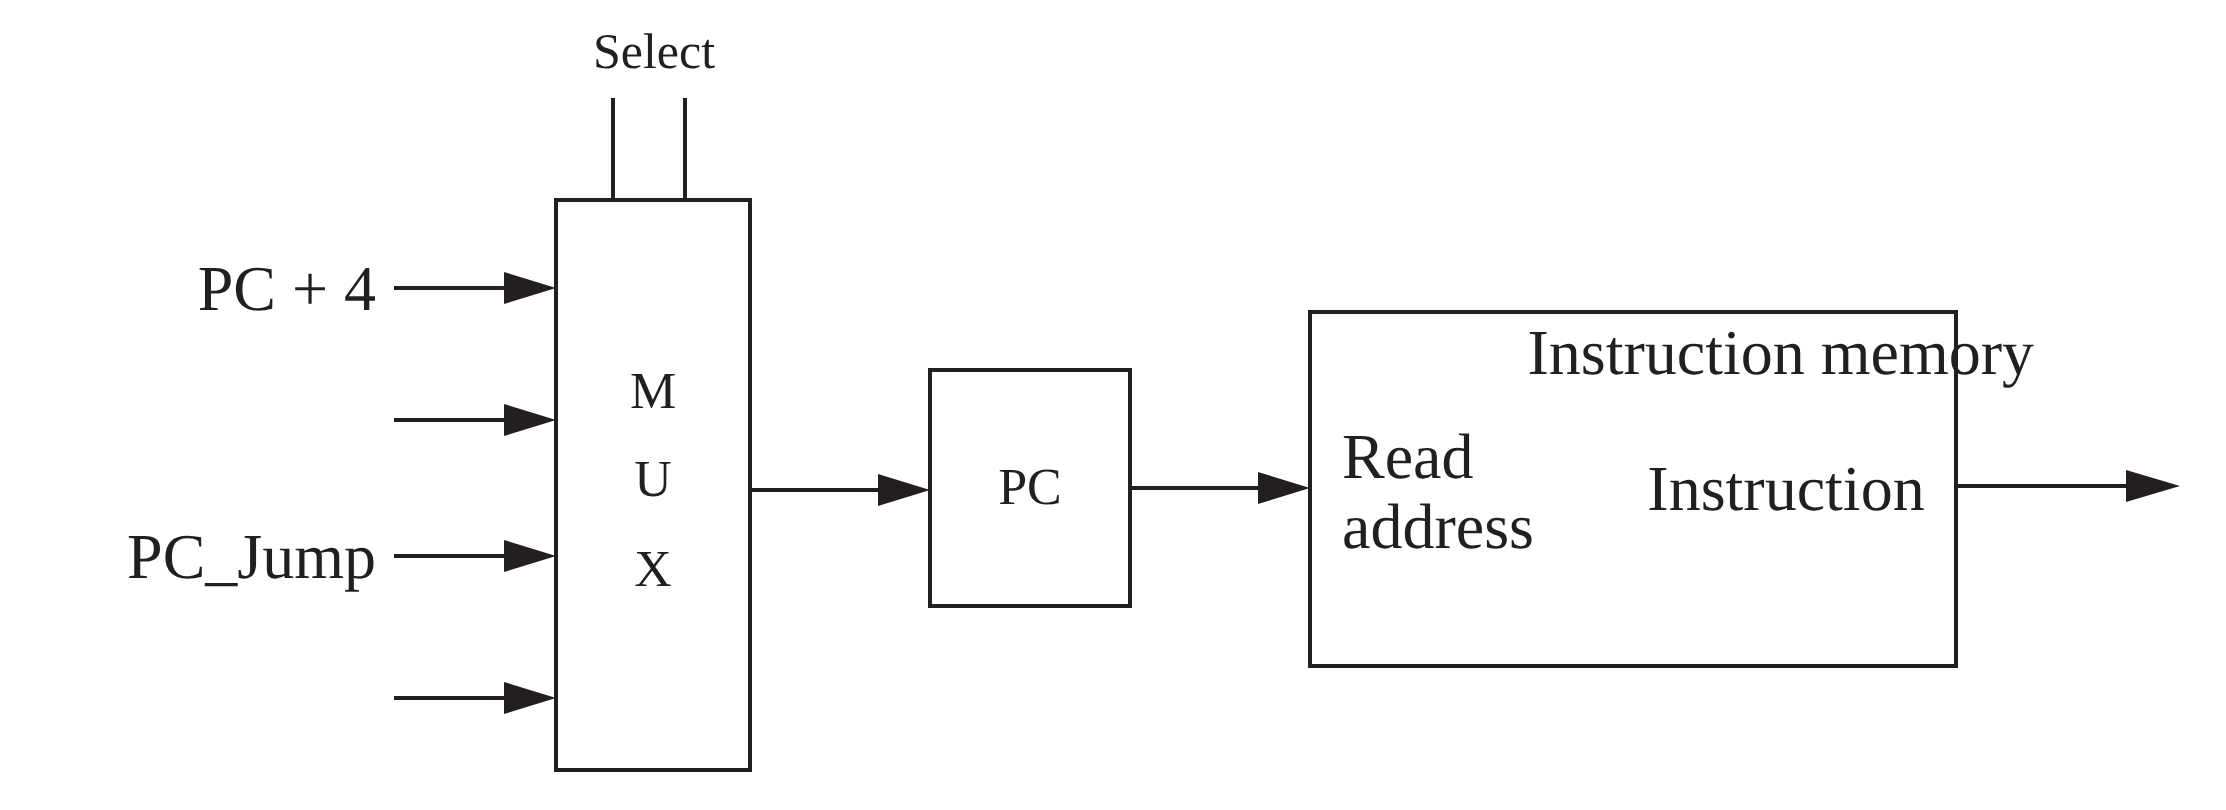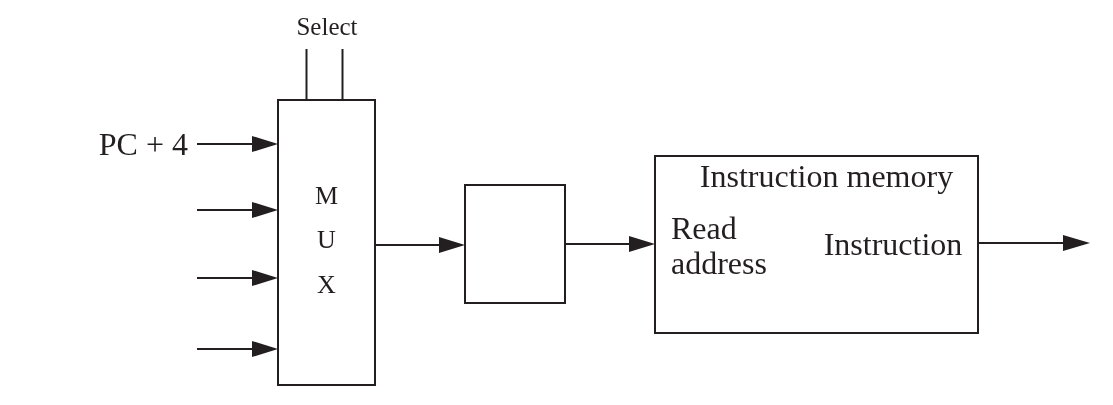--- a/index.html
+++ b/index.html
@@ -39,21 +39,21 @@
   .in-label       { left: 30px;  width: 158px; }
   .in-label-0     { top: 130px; }
   .in-label-1     { top: 196px; }
   .in-label-2     { top: 264px; }
   .in-label-3     { top: 335px; }
   .mux-letter     { left: 278px; width: 97px; }
   .mux-letter-0   { top: 182px; }
   .mux-letter-1   { top: 226px; }
   .mux-letter-2   { top: 271px; }
   .pc-label       { left: 465px; top: 230px; width: 100px; }
-  .im-title       { left: 665px; top: 162px; width: 323px; }
+  .im-title       { left: 694px; top: 162px; width: 323px; text-align: right; }
   .im-read-1      { left: 671px; top: 214px; text-align: center; }
   .im-read-2      { left: 671px; top: 249px; }
   .im-instruction { left: 820px; top: 230px; width: 146px; }
 </style>
 </head>
 <body>
 
 <div id="canvas">
 
   <svg id="wires" viewBox="0 0 1113 405" xmlns="http://www.w3.org/2000/svg">
@@ -83,24 +83,26 @@
       <polygon points="252,341 278,349 252,357"></polygon>
       <polygon points="439,237 465,245 439,253"></polygon>
       <polygon points="629,236 655,244 629,252"></polygon>
       <polygon points="1063,235 1090,243 1063,251"></polygon>
     </g>
   </svg>
 
   <div class="lbl t25 center select-label">Select</div>
 
   <div class="lbl t24 right in-label in-label-0">PC + 4</div>
+  <div class="lbl t24 right in-label in-label-2">PC_Jump</div>
 
   <div class="lbl t26 center mux-letter mux-letter-0">M</div>
   <div class="lbl t26 center mux-letter mux-letter-1">U</div>
   <div class="lbl t26 center mux-letter mux-letter-2">X</div>
 
+  <div class="lbl t26 center pc-label">PC</div>
 
   <div class="lbl t24 center im-title">Instruction memory</div>
   <div class="lbl t24 im-read-1">Read</div>
   <div class="lbl t24 center im-instruction">Instruction</div>
   <div class="lbl t24 im-read-2">address</div>
 
 </div>
 
 </body></html>

